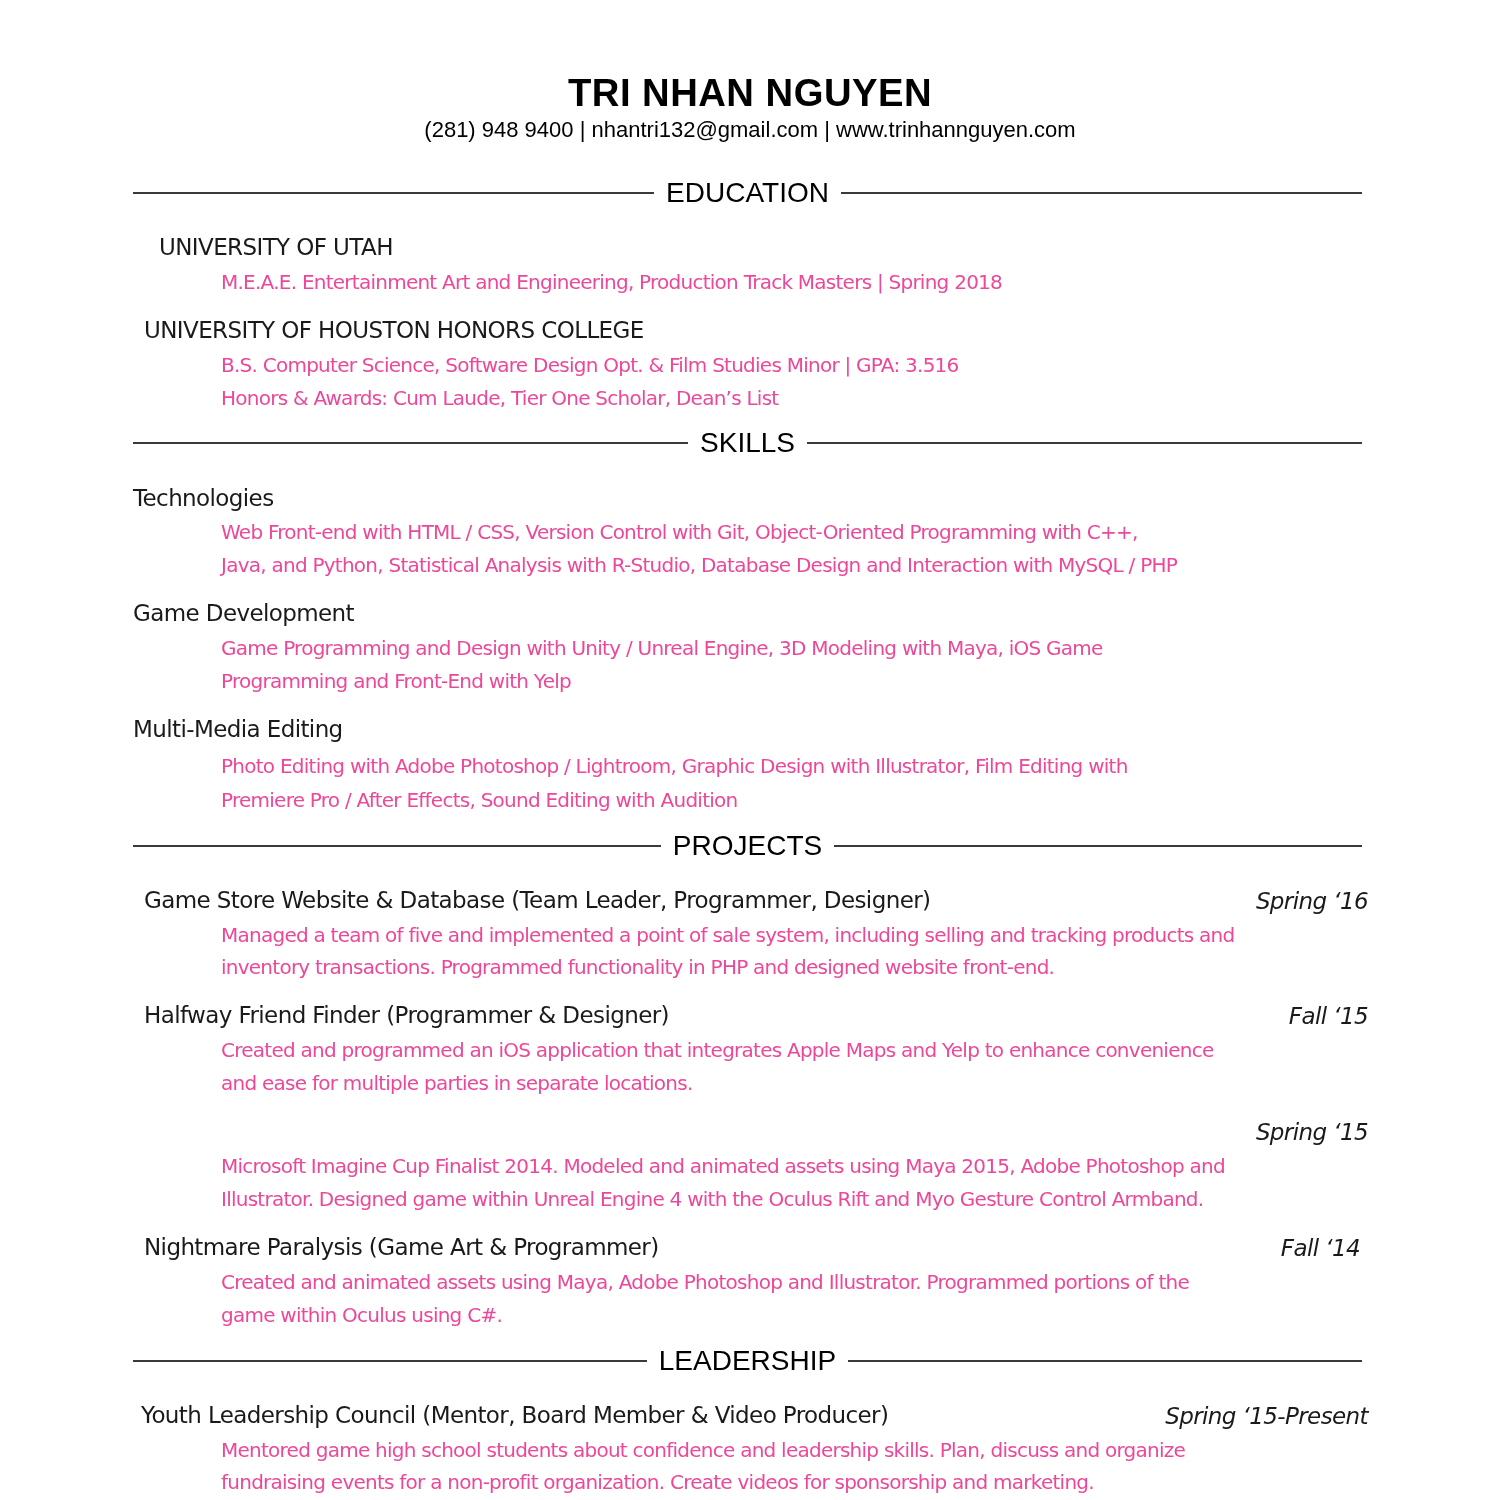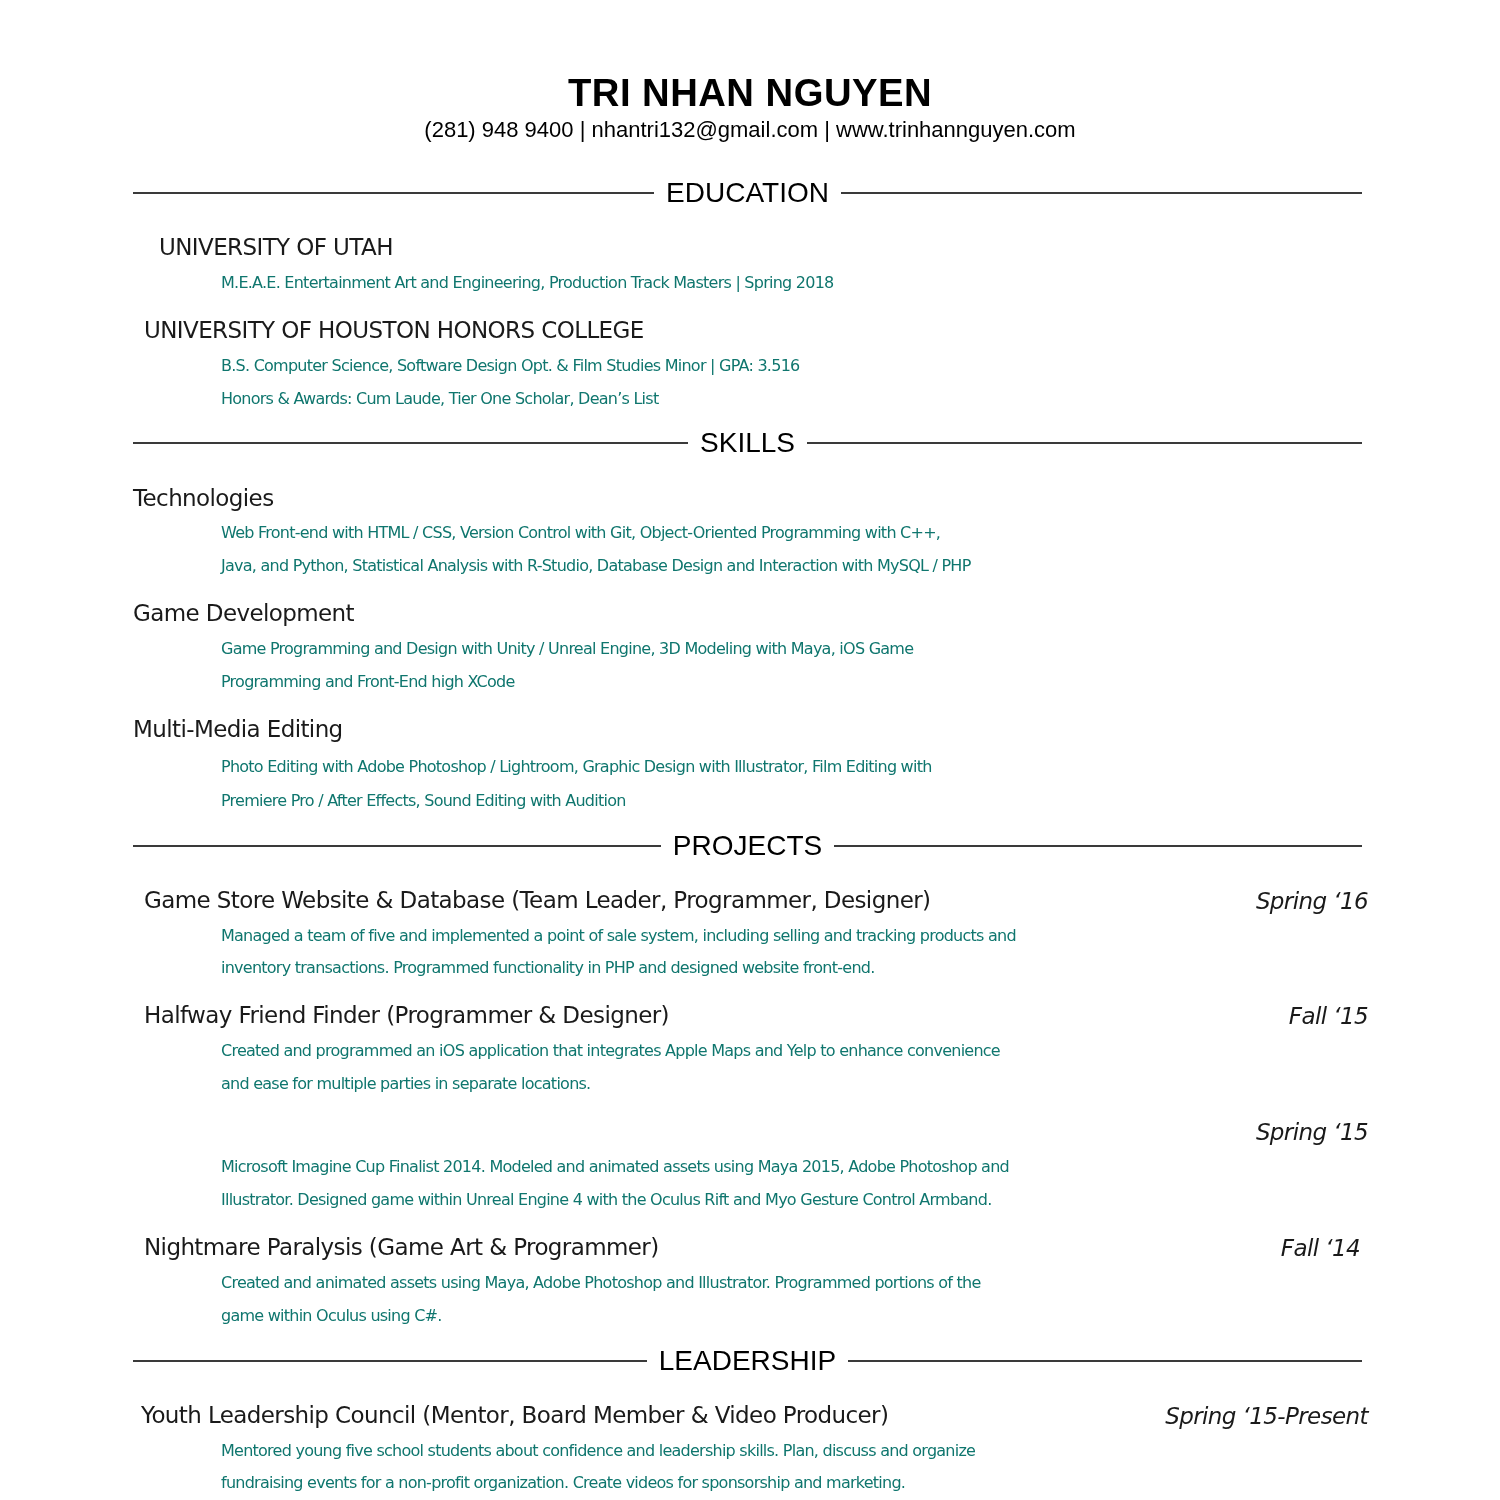--- a/index.html
+++ b/index.html
@@ -80,26 +80,26 @@
       line-height: 30px;
       font-style: italic;
       white-space: nowrap;
       font-family: "DejaVu Sans", sans-serif;
       letter-spacing: -0.6px;
       color: #1a1a1a;
     }
     .desc {
       position: absolute;
       left: 221px;
-      font-size: 16px;
+      font-size: 20px;
       line-height: 33px;
       white-space: nowrap;
       font-family: "DejaVu Sans", sans-serif;
       letter-spacing: -0.75px;
-      color: #0f766e;
+      color: #ec4899;
     }
   </style>
 </head>
 <body>
 
 <div class="page">
 
   <div class="header">
     <div class="name">TRI NHAN NGUYEN</div>
     <div class="contact">(281) 948 9400 | nhantri132@gmail.com | www.trinhannguyen.com</div>
@@ -123,21 +123,21 @@
     <div class="title">SKILLS</div>
     <div class="line"></div>
   </div>
 
   <div class="entry-head" style="left:133px; top:483px;">Technologies</div>
   <div class="desc" style="top:516px;">Web Front-end with HTML / CSS, Version Control with Git, Object-Oriented Programming with C++,</div>
   <div class="desc" style="top:549px;">Java, and Python, Statistical Analysis with R-Studio, Database Design and Interaction with MySQL / PHP</div>
 
   <div class="entry-head" style="left:133px; top:598px;">Game Development</div>
   <div class="desc" style="top:632px;">Game Programming and Design with Unity / Unreal Engine, 3D Modeling with Maya, iOS Game</div>
-  <div class="desc" style="top:665px;">Programming and Front-End high XCode</div>
+  <div class="desc" style="top:665px;">Programming and Front-End with Yelp</div>
 
   <div class="entry-head" style="left:133px; top:714px;">Multi-Media Editing</div>
   <div class="desc" style="top:750px;">Photo Editing with Adobe Photoshop / Lightroom, Graphic Design with Illustrator, Film Editing with</div>
   <div class="desc" style="top:784px;">Premiere Pro / After Effects, Sound Editing with Audition</div>
 
   <div class="section-rule" style="top:826px;">
     <div class="line"></div>
     <div class="title">PROJECTS</div>
     <div class="line"></div>
   </div>
@@ -162,16 +162,16 @@
   <div class="desc" style="top:1299px;">game within Oculus using C#.</div>
 
   <div class="section-rule" style="top:1341px;">
     <div class="line"></div>
     <div class="title">LEADERSHIP</div>
     <div class="line"></div>
   </div>
 
   <div class="entry-head" style="left:141px; top:1400px;">Youth Leadership Council (Mentor, Board Member &amp; Video Producer)</div>
   <div class="entry-date" style="top:1401px;">Spring ‘15-Present</div>
-  <div class="desc" style="top:1434px;">Mentored young five school students about confidence and leadership skills. Plan, discuss and organize</div>
+  <div class="desc" style="top:1434px;">Mentored game high school students about confidence and leadership skills. Plan, discuss and organize</div>
   <div class="desc" style="top:1466px;">fundraising events for a non-profit organization. Create videos for sponsorship and marketing.</div>
 
 </div>
 
 </body></html>

